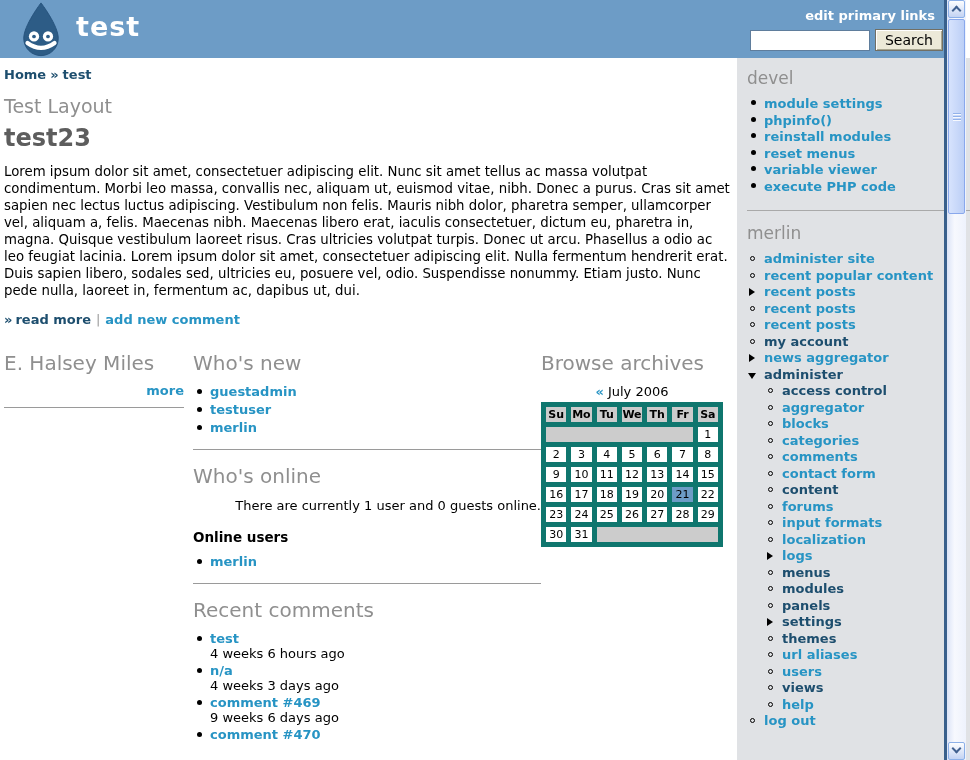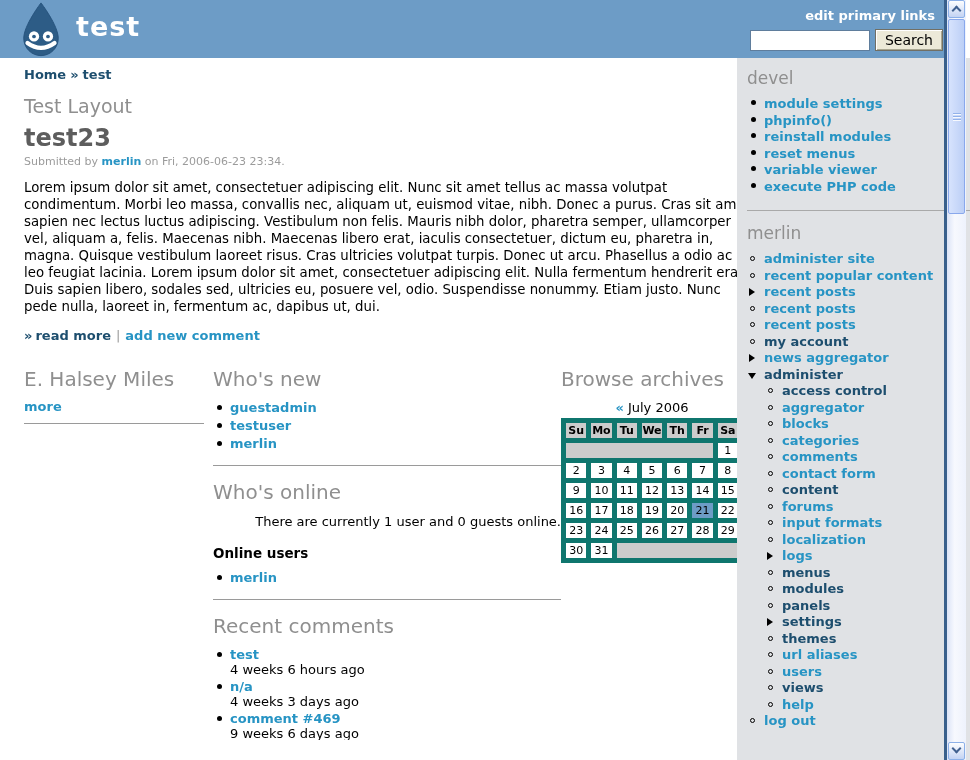--- a/index.html
+++ b/index.html
@@ -25,42 +25,42 @@
   .edit-primary{position:absolute;right:12px;top:8px;color:#fff;font-weight:bold;font-size:13px;}
   .search-area{position:absolute;top:29px;right:4px;display:flex;align-items:center;}
   .search-input{width:120px;height:21px;border:1px solid #5f7d9c;background:#fff;font-size:13px;padding:1px 3px;font-family:inherit;}
   .search-btn{
     margin-left:5px;height:22px;padding:0 9px;font-size:14px;color:#000;font-family:inherit;
     background:var(--search-button-bg);border:1px solid #716f64;border-radius:0;
     box-shadow:inset 1px 1px 0 #fff, inset -1px -1px 0 #a9a792;cursor:pointer;
   }
 
   
-  .main{position:absolute;left:0;top:58px;width:737px;height:682px;background:#fff;overflow:hidden;padding-left:24px;}
+  .main{position:absolute;left:0;top:58px;width:737px;height:682px;background:#fff;overflow:hidden;padding-left:4px;}
   .breadcrumb{margin-top:9px;font-weight:bold;font-size:13px;}
   .breadcrumb a{color:var(--visited-link);}
   .breadcrumb .sep{color:var(--visited-link);margin:0 4px;}
   .section-title{margin:13px 0 0;font-size:19px;font-weight:normal;color:var(--heading-gray);}
   .node-title{margin:7px 0 0;font-size:24px;font-weight:bold;color:#5d5d5d;}
   .submitted{margin-top:3px;font-size:11px;color:#9b9b9b;}
   .submitted .author{color:var(--link-blue);font-weight:bold;}
   .body-text{margin:11px 0 0;width:726px;font-size:13.3px;line-height:17px;color:#000;}
   .node-links{margin-top:13px;font-size:13px;font-weight:bold;}
   .node-links .mark{color:var(--visited-link);margin-right:3px;}
   .node-links .pipe{color:#9b9b9b;font-weight:normal;margin:0 5px;}
   .node-links .read-more{color:var(--visited-link);}
   .node-links .add-comment{color:var(--link-blue);}
 
   
   .columns{display:flex;margin-top:24px;}
   .col1{width:180px;flex:none;}
   .col2{width:357px;flex:none;padding-left:9px;}
   .col3{flex:1;padding-left:0;}
   .col-h{font-size:20px;font-weight:normal;color:var(--heading-gray);margin:0;}
-  .more-link{display:block;margin-top:8px;font-weight:bold;color:var(--link-blue);font-size:13px;}
+  .more-link{display:block;text-align:right;margin-top:8px;font-weight:bold;color:var(--link-blue);font-size:13px;}
   .rule{border:none;border-top:1px solid #9a9a9a;margin:9px 0 0;}
   .col2 .rule{margin:14px 0;}
   .blist{list-style:none;margin:10px 0 0;padding:0;}
   .blist li{position:relative;padding-left:17px;margin-bottom:4px;font-size:13px;line-height:14px;}
   .m-disc{position:absolute;left:4px;top:4px;width:5px;height:5px;background:#000;border-radius:50%;}
   .status-line{margin:10px 0 0;font-size:13px;text-align:right;}
   .sub-h{margin:16px 0 0;font-size:13.5px;font-weight:bold;color:#000;}
   .comments-list li{margin-bottom:3px;}
   .comment-age{font-weight:normal;color:#000;font-size:13px;margin-top:1px;}
 
@@ -118,25 +118,20 @@
   </div>
 </div>
 
 <div class="main">
   <div class="breadcrumb">
     <a>Home</a><span class="sep">»</span><a>test</a>
   </div>
 
   <h1 class="section-title">Test Layout</h1>
   <h2 class="node-title">test23</h2>
-  <div class="submitted">
-    <span>Submitted by</span>
-    <a class="author">merlin</a>
-    <span>on Fri, 2006-06-23 23:34.</span>
-  </div>
 
   <p class="body-text">Lorem ipsum dolor sit amet, consectetuer adipiscing elit. Nunc sit amet tellus ac massa volutpat condimentum. Morbi leo massa, convallis nec, aliquam ut, euismod vitae, nibh. Donec a purus. Cras sit amet sapien nec lectus luctus adipiscing. Vestibulum non felis. Mauris nibh dolor, pharetra semper, ullamcorper vel, aliquam a, felis. Maecenas nibh. Maecenas libero erat, iaculis consectetuer, dictum eu, pharetra in, magna. Quisque vestibulum laoreet risus. Cras ultricies volutpat turpis. Donec ut arcu. Phasellus a odio ac leo feugiat lacinia. Lorem ipsum dolor sit amet, consectetuer adipiscing elit. Nulla fermentum hendrerit erat. Duis sapien libero, sodales sed, ultricies eu, posuere vel, odio. Suspendisse nonummy. Etiam justo. Nunc pede nulla, laoreet in, fermentum ac, dapibus ut, dui.</p>
 
   <div class="node-links">
     <span class="mark">»</span><a class="read-more">read more</a><span class="pipe">|</span><a class="add-comment">add new comment</a>
   </div>
 
   <div class="columns">
 
     <div class="col1">

